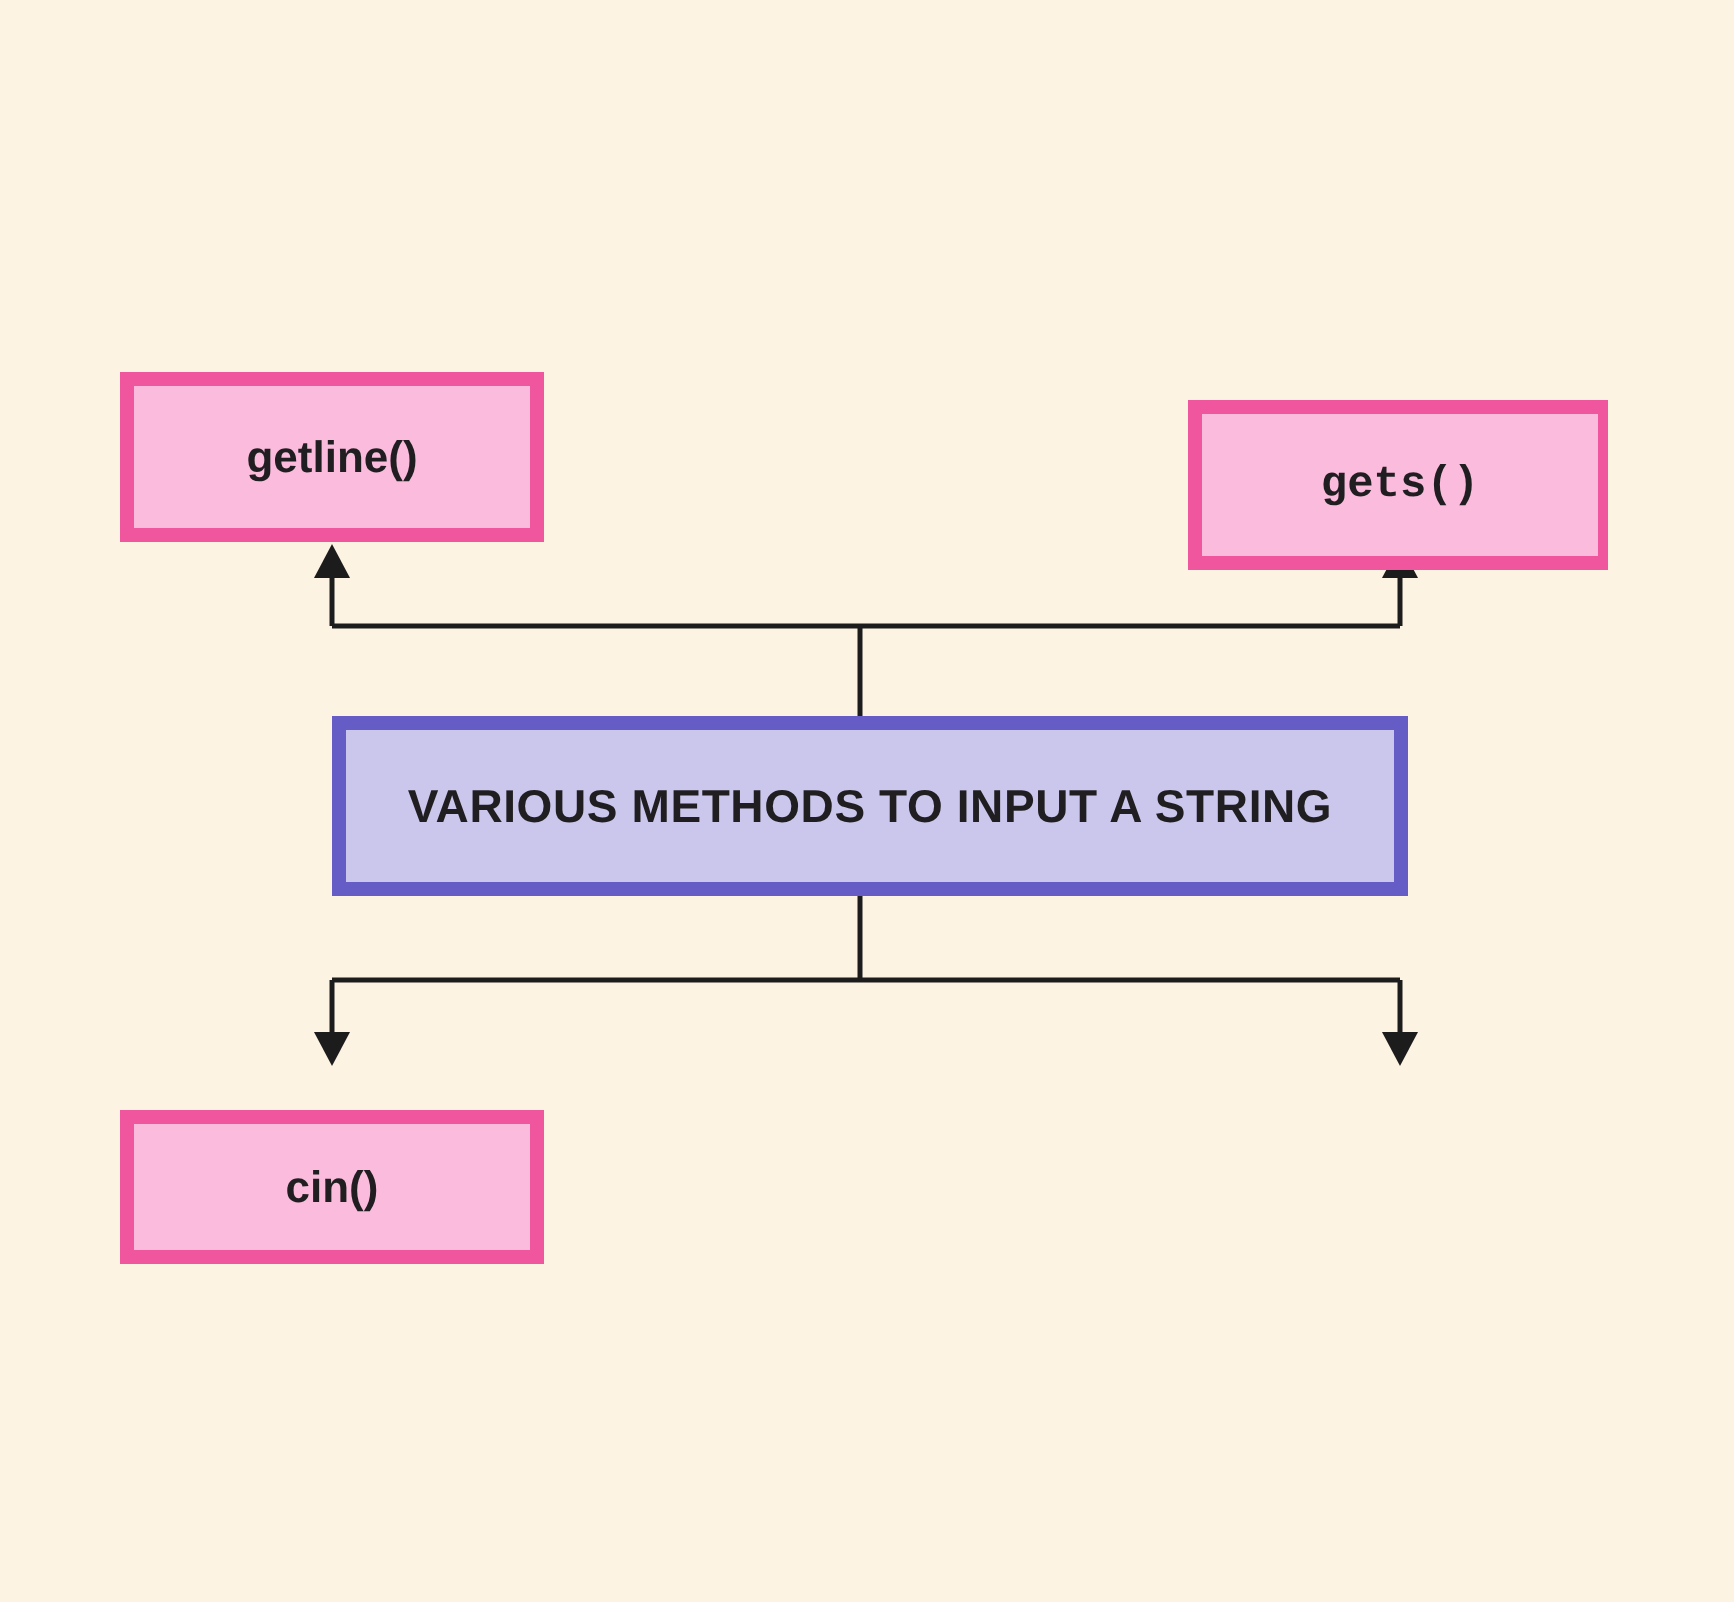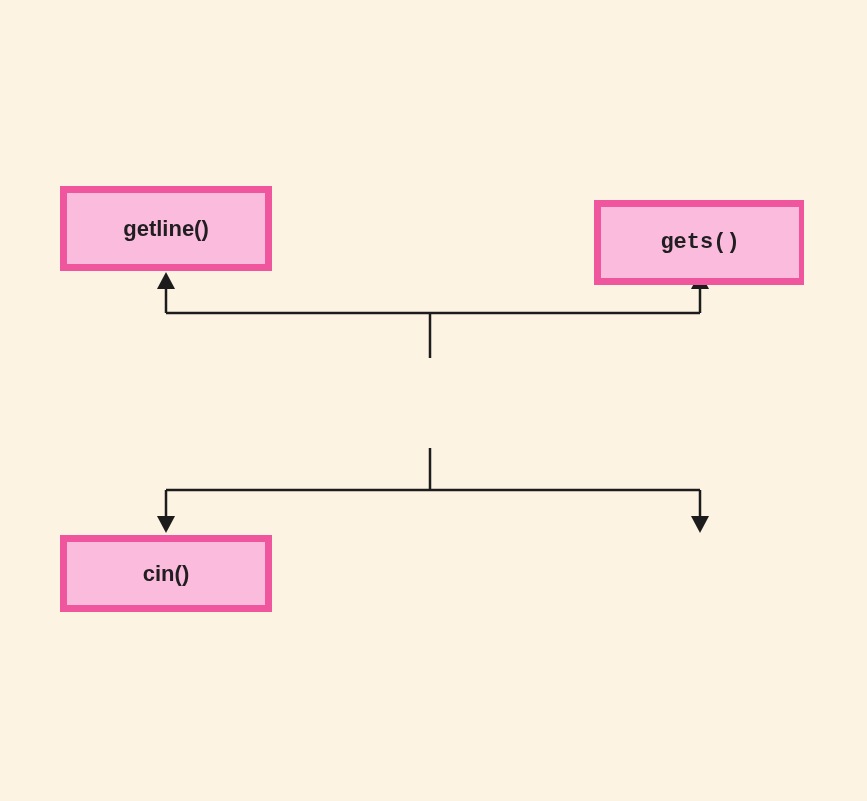--- a/index.html
+++ b/index.html
@@ -53,21 +53,21 @@
   }
   .node--center {
     background: var(--purple-fill);
     border: 7px solid var(--purple-border);
     font-size: 23px;
     letter-spacing: 0.3px;
   }
   .node--getline      { left: 60px;  top: 186px; width: 212px; height: 85px; }
   .node--gets         { left: 594px; top: 200px; width: 212px; height: 85px; font-family: Liberation Mono, monospace; }
   .node--center-box   { left: 166px; top: 358px; width: 538px; height: 90px; }
-  .node--cin          { left: 60px;  top: 535px; width: 212px; height: 77px; }
+  .node--cin          { left: 60px;  top: 555px; width: 212px; height: 77px; }
   .node--stringstream { left: 594px; top: 535px; width: 215px; height: 77px; }
 </style>
 </head>
 <body>
 
 <div class="canvas">
 
   <svg class="connectors" viewBox="0 0 867 801" xmlns="http://www.w3.org/2000/svg">
 
     <path d="M 430 358 L 430 313"></path>
@@ -86,19 +86,22 @@
   </svg>
 
   <div class="node node--method node--getline">
     <span>getline()</span>
   </div>
 
   <div class="node node--method node--gets">
     <span>gets()</span>
   </div>
 
+  <div class="node node--center node--center-box">
+    <span>VARIOUS METHODS TO INPUT A STRING</span>
+  </div>
 
   <div class="node node--method node--cin">
     <span>cin()</span>
   </div>
 
 
 </div>
 
 </body></html>

